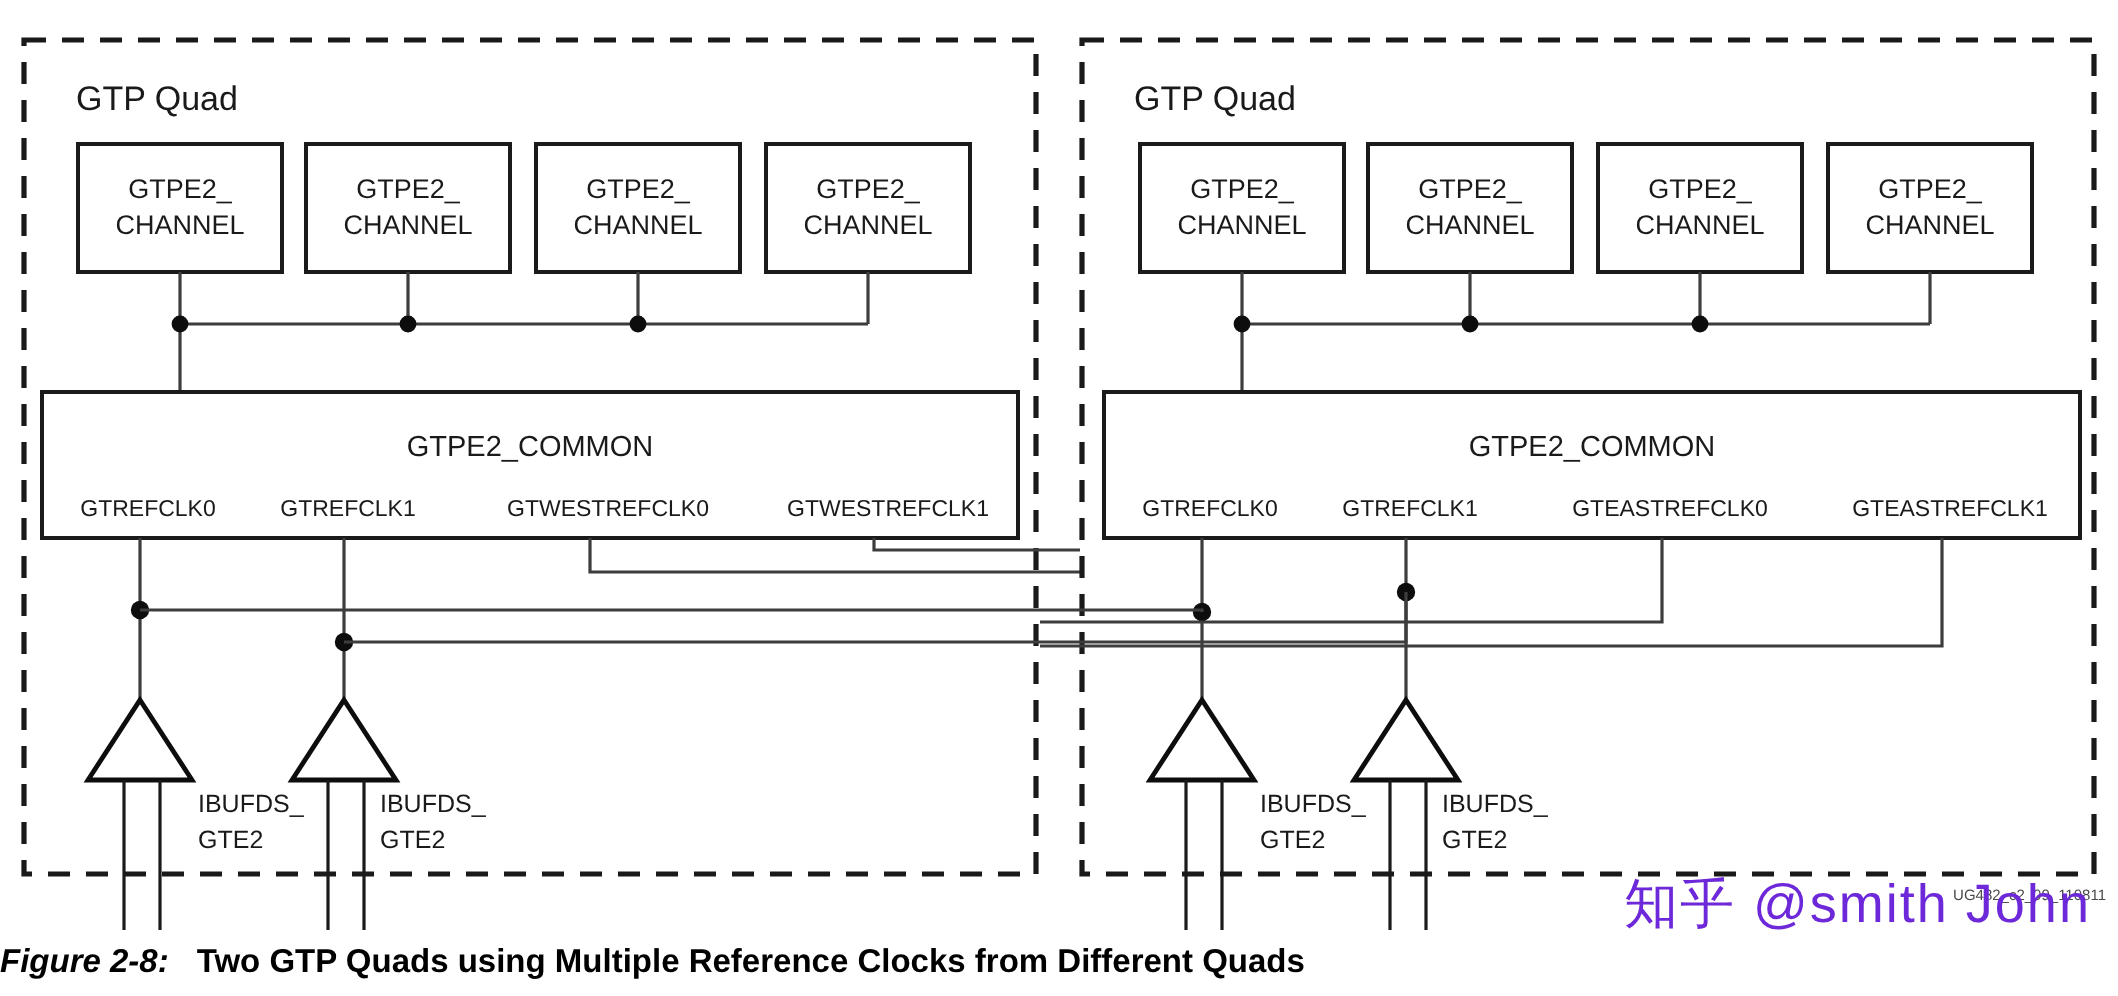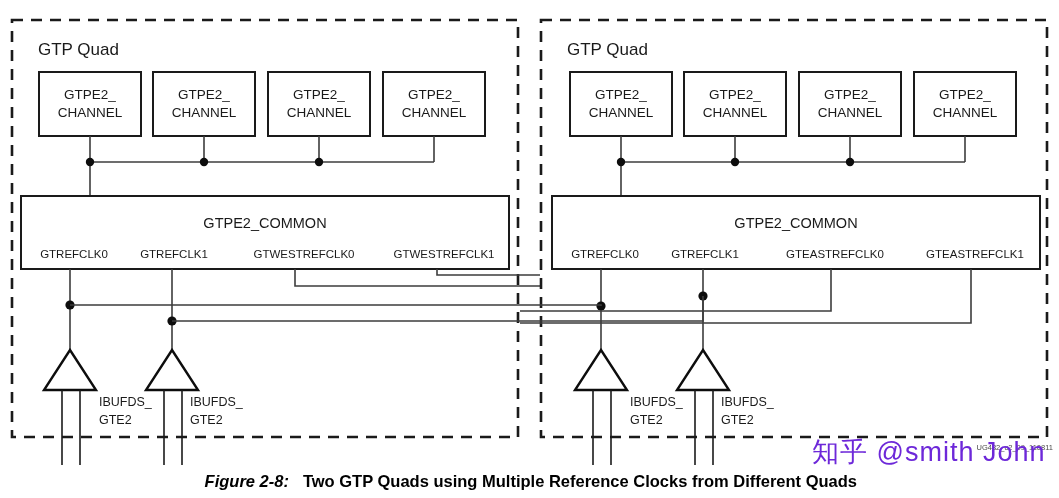--- a/index.html
+++ b/index.html
@@ -35,21 +35,21 @@
   }
   .solid-box{fill:#ffffff;stroke:#1a1a1a;stroke-width:2;}
   .quad-border{fill:none;stroke:#1a1a1a;stroke-width:2.6;stroke-dasharray:11 8;}
   .wire{stroke:#3d3d3d;stroke-width:1.6;fill:none;}
   .wire-dark{stroke:#1a1a1a;stroke-width:1.6;fill:none;}
   .junction{fill:#0d0d0d;}
   .tri{fill:#ffffff;stroke:#0d0d0d;stroke-width:2.4;stroke-linejoin:miter;}
 
   .caption{
     position:absolute;left:0;top:462px;width:857px;
-    text-align:right;
+    text-align:left;
     font-family:"Liberation Sans", sans-serif;
     font-size:16.5px;font-weight:bold;color:#000000;
     white-space:nowrap;
   }
   .caption .fignum{font-style:italic;font-weight:bold;margin-right:14px;}
 
   .watermark{
     position:absolute;left:788px;top:424px;
     font-family:"Liberation Sans", sans-serif;
     font-size:27px;color:#6d28d9;

